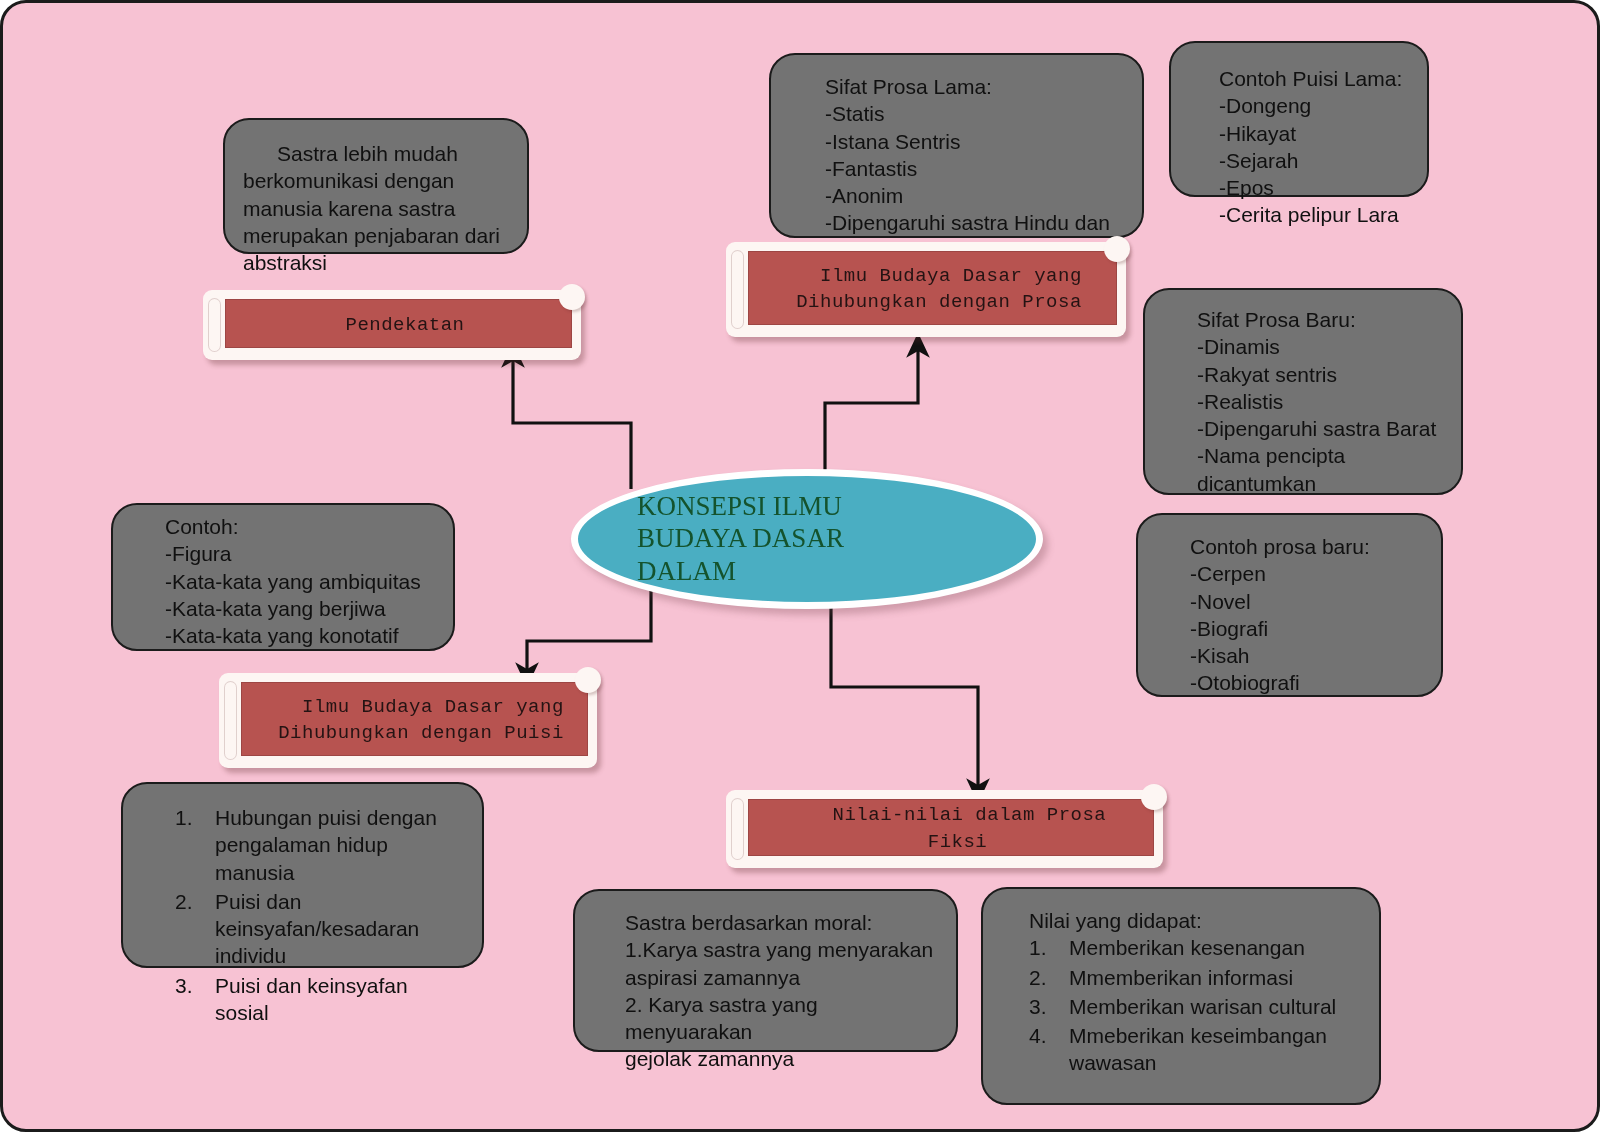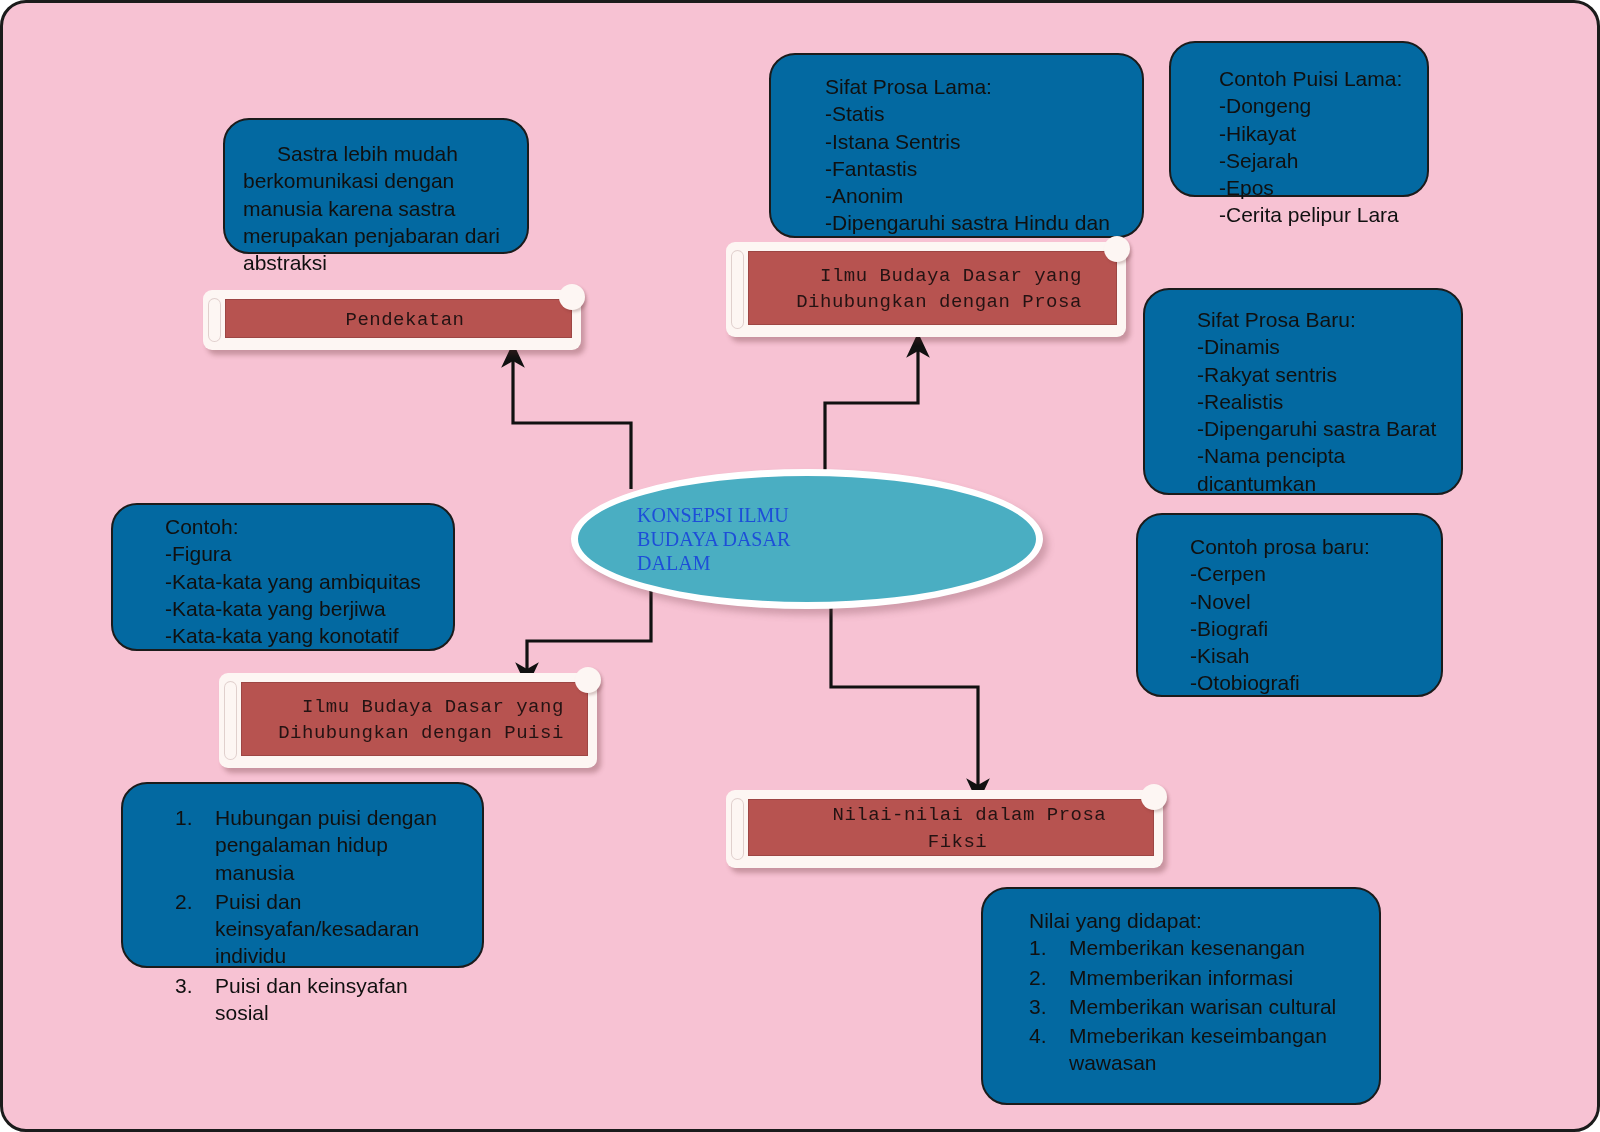--- a/index.html
+++ b/index.html
@@ -18,21 +18,21 @@
     background: #f7c2d3;
     border: 3px solid #1b1b1b;
     border-radius: 26px;
     box-sizing: border-box;
     overflow: hidden;
   }
 
   
   .note {
     position: absolute;
-    background: #0369a1;
+    background: #737373;
     border: 2.5px solid #1b1b1b;
     border-radius: 26px;
     box-sizing: border-box;
     color: #101010;
     font-family: "Liberation Sans", sans-serif;
     font-size: 21px;
     line-height: 1.30;
     padding: 14px 18px;
     overflow: visible;
     z-index: 5;
@@ -129,23 +129,23 @@
     box-sizing: border-box;
     box-shadow: 5px 6px 7px rgba(120, 70, 80, 0.30);
   }
   #centralNode .ctext {
     position: absolute;
     left: 14%;
     right: 6%;
     top: 50%;
     transform: translateY(-50%);
     font-family: "Liberation Serif", "DejaVu Serif", serif;
-    font-size: 20px;
+    font-size: 27px;
     line-height: 1.20;
-    color: #1d4ed8;
+    color: #14532d;
     white-space: pre-wrap;
   }
 
   
   #connectors {
     position: absolute;
     left: 0;
     top: 0;
     width: 1600px;
     height: 1132px;
@@ -174,21 +174,21 @@
     <path d="M828,600 L828,684 L975,684 L975,788" fill="none" stroke="#111111" stroke-width="3.2" marker-end="url(#arw)"></path>
   </svg>
 
   <div id="centralNode" style="left:568px; top:466px; width:472px; height:140px;">
     <div class="ell"></div>
     <div class="ctext">KONSEPSI ILMU
 BUDAYA DASAR
 DALAM</div>
   </div>
 
-  <div class="banner" style="left:200px; top:287px; width:378px; height:60px;">
+  <div class="banner" style="left:200px; top:287px; width:378px; height:70px;">
     <div class="plate"></div>
     <div class="fill"></div>
     <div class="leftbar"></div>
     <div class="peg"></div>
     <div class="btext">Pendekatan</div>
   </div>
 
   <div class="banner" style="left:723px; top:239px; width:400px; height:95px;">
     <div class="plate"></div>
     <div class="fill"></div>
@@ -279,20 +279,27 @@
 
   <div class="note" style="left:1133px; top:510px; width:307px; height:184px; padding-top:18px; padding-left:52px;">
     <span class="ln">Contoh prosa baru:</span>
     <span class="ln">-Cerpen</span>
     <span class="ln">-Novel</span>
     <span class="ln">-Biografi</span>
     <span class="ln">-Kisah</span>
     <span class="ln">-Otobiografi</span>
   </div>
 
+  <div class="note" style="left:570px; top:886px; width:385px; height:163px; padding-top:18px; padding-left:50px;">
+    <span class="ln">Sastra berdasarkan moral:</span>
+    <span class="ln">1.Karya sastra yang menyarakan</span>
+    <span class="ln">aspirasi zamannya</span>
+    <span class="ln">2. Karya sastra yang menyuarakan</span>
+    <span class="ln">gejolak zamannya</span>
+  </div>
 
   <div class="note" style="left:978px; top:884px; width:400px; height:218px; padding-top:18px; padding-left:46px;">
     <span class="ln">Nilai yang didapat:</span>
     <div class="numlist">
       <div class="numrow">
         <span class="num">1.</span>
         <span class="txt">Memberikan kesenangan</span>
       </div>
       <div class="numrow">
         <span class="num">2.</span>

